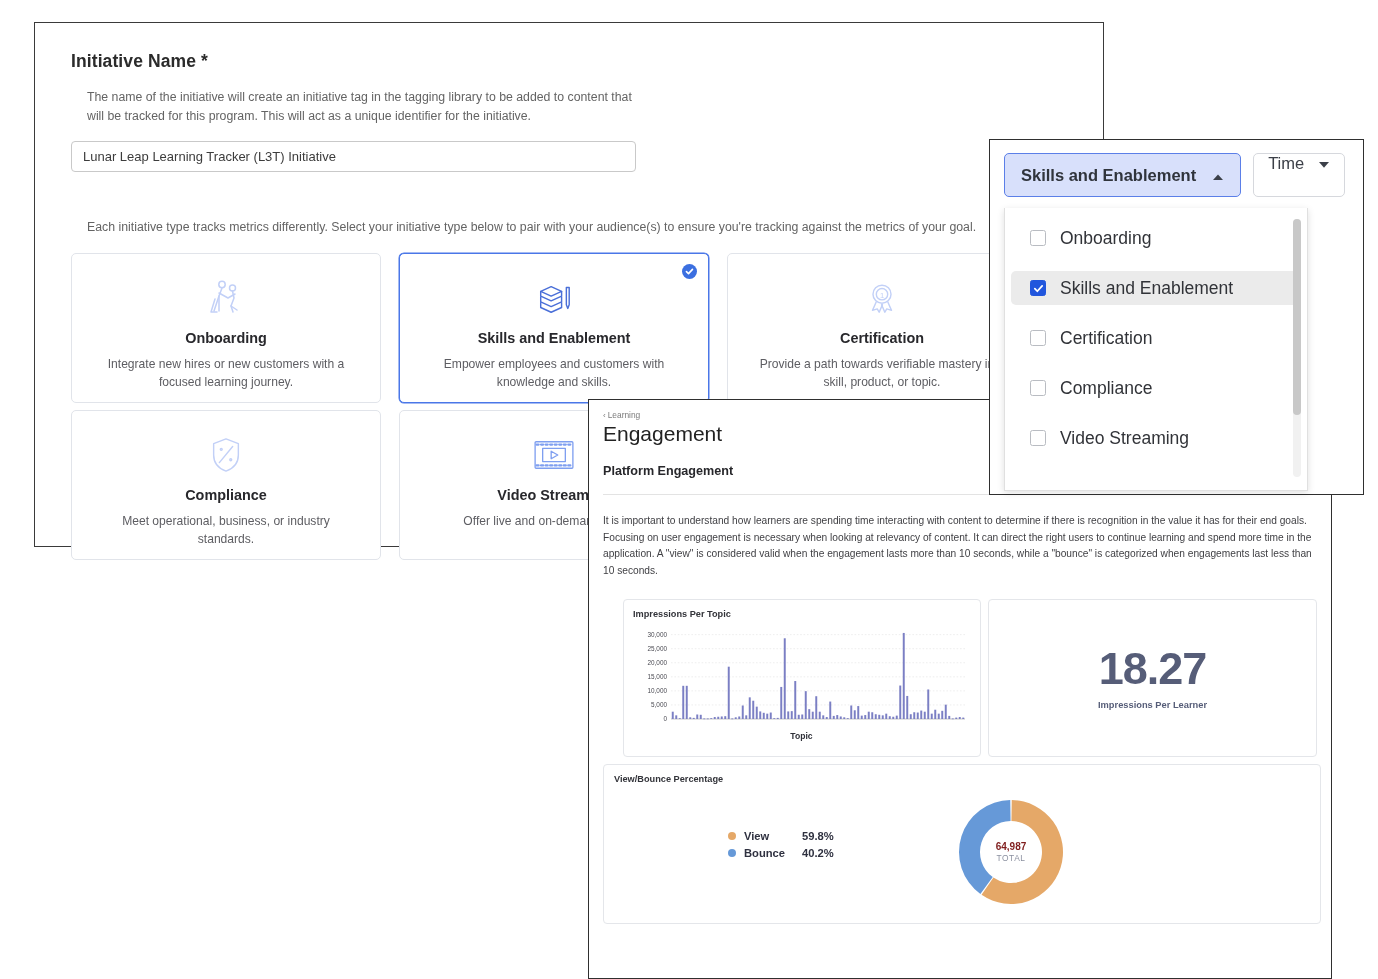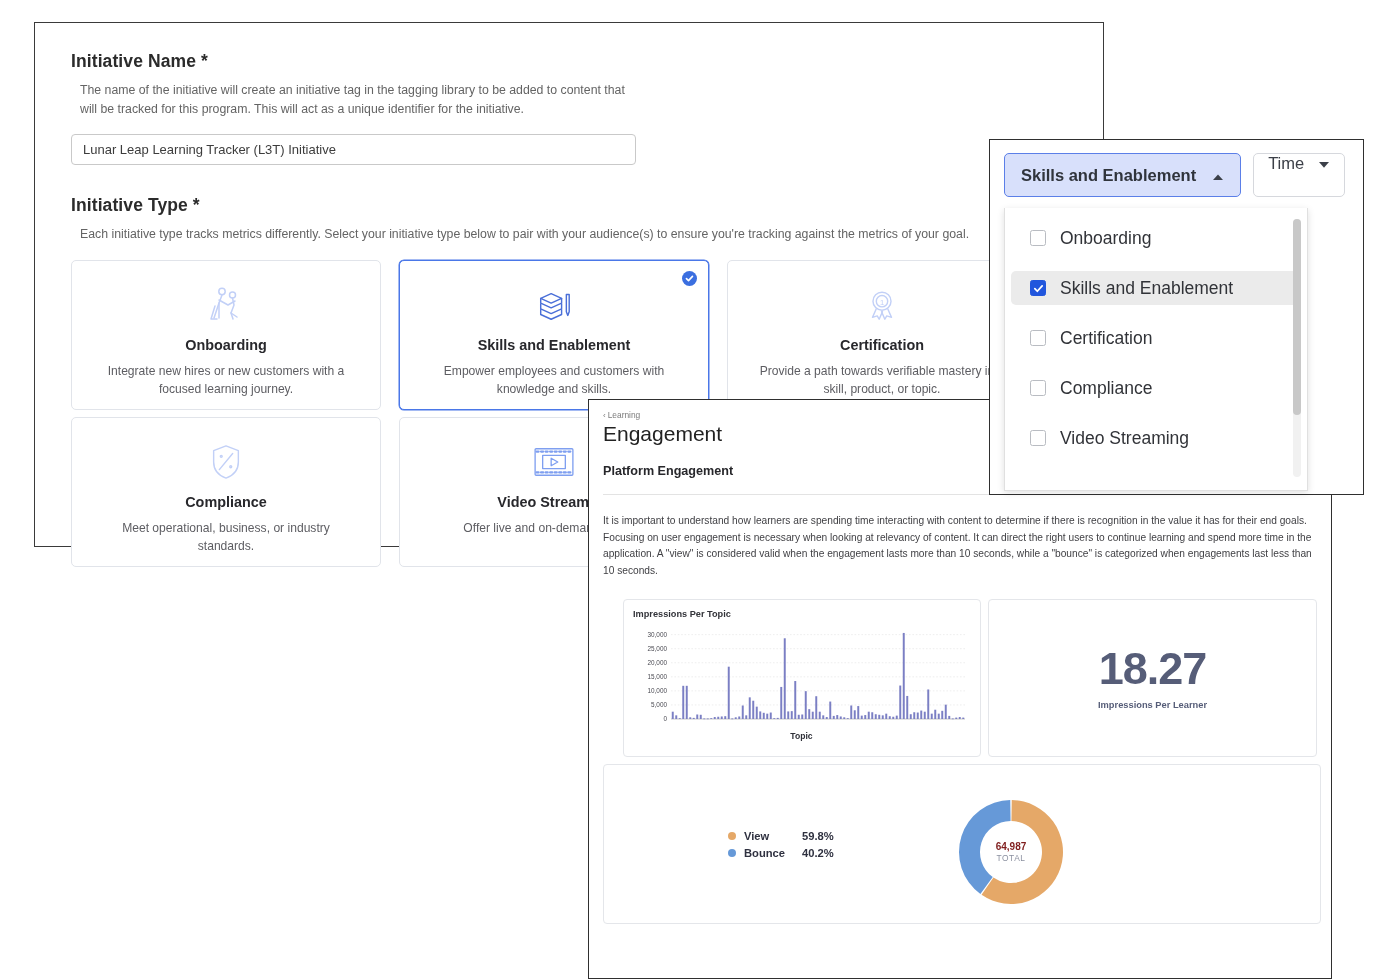--- a/index.html
+++ b/index.html
@@ -24,21 +24,21 @@
     box-sizing: border-box;
     padding: 26px 30px 0 16px;
   }
   .fp-inner { padding-left: 20px; padding-top: 2px; }
   .field-title {
     font-size: 17.5px; font-weight: bold; color: #2b2b2b;
     letter-spacing: .1px; margin: 0 0 7px 0;
   }
   .field-desc {
     font-size: 12.3px; color: #646464; line-height: 1.52;
-    margin: 9px; max-width: 560px;
+    margin: 16px; max-width: 560px;
   }
   .text-input {
     margin-top: 16px;
     width: 565px; height: 31px;
     border: 1px solid #c9c9c9; border-radius: 4px;
     background: #fff;
     display: flex; align-items: center;
     padding: 0 11px; box-sizing: border-box;
     font-size: 13px; color: #3c3c3c;
   }
@@ -221,21 +221,20 @@
   <div class="form-panel">
     <div class="fp-inner">
       <div class="field-title">Initiative Name *</div>
       <p class="field-desc">The name of the initiative will create an initiative tag in the tagging library to be added to content that will be tracked for this program. This will act as a unique identifier for the initiative.</p>
       <div class="text-input">
         <span placeholder="Initiative name">Lunar Leap Learning Tracker (L3T) Initiative</span>
       </div>
 
       <div class="section-gap"></div>
 
-      <div class="field-title">Initiative Type *</div>
       <p class="field-desc" style="max-width:1000px">Each initiative type tracks metrics differently. Select your initiative type below to pair with your audience(s) to ensure you're tracking against the metrics of your goal.</p>
 
       <div class="card-grid">
 
         <div class="type-card">
           <div class="card-icon">
             <svg width="40" height="38" viewBox="0 0 40 38" fill="none" stroke="#c2d0f7" stroke-width="1.5" stroke-linecap="round" stroke-linejoin="round">
               <circle cx="16" cy="5.5" r="3.2"></circle>
               <circle cx="26.5" cy="9" r="3"></circle>
               <path d="M16 9 L13 17 L13 32"></path>
@@ -433,20 +432,21 @@
           <div style="text-align:center;font-size:8.6px;font-weight:bold;color:#2f3038;margin-top:-4px;">Topic</div>
         </div>
       </div>
       <div class="chart-card kpi-card">
         <div class="kpi-value">18.27</div>
         <div class="kpi-label">Impressions Per Learner</div>
       </div>
     </div>
 
     <div class="chart-card donut-card">
+      <div class="chart-label">View/Bounce Percentage</div>
       <div class="donut-inner">
         <div class="legend-block">
           <div class="legend-row">
             <span class="legend-dot" id="dot-view" style="background: rgb(229, 168, 104);"></span>
             <span class="legend-name">View</span>
             <span class="legend-val">59.8%</span>
           </div>
           <div class="legend-row">
             <span class="legend-dot" id="dot-bounce" style="background: rgb(102, 153, 216);"></span>
             <span class="legend-name">Bounce</span>

